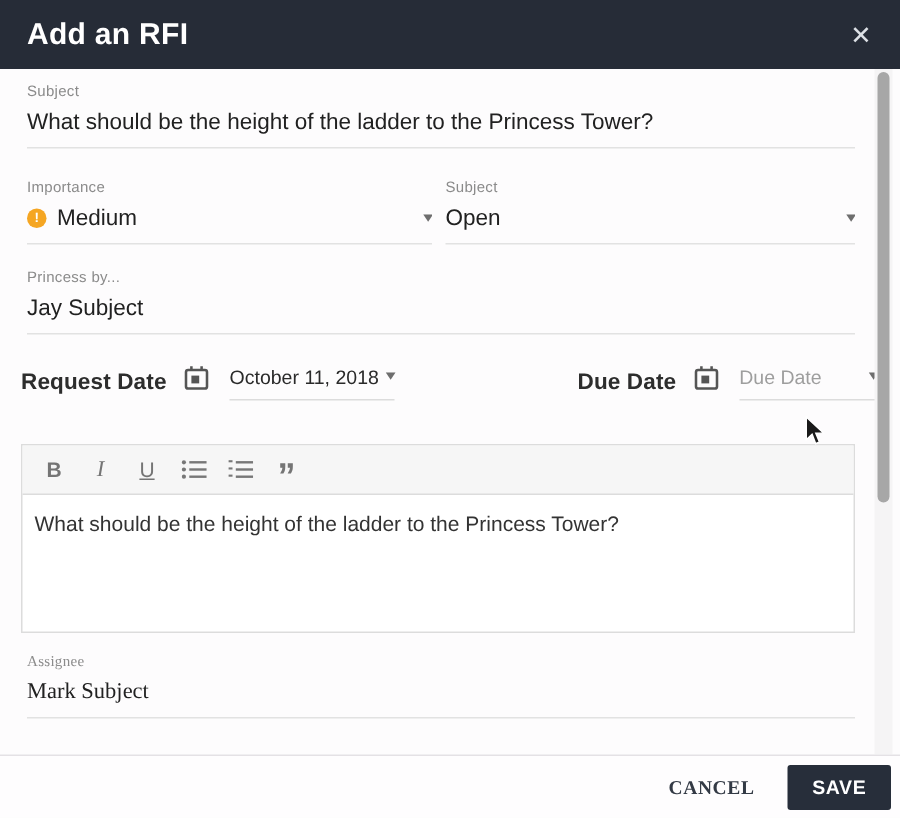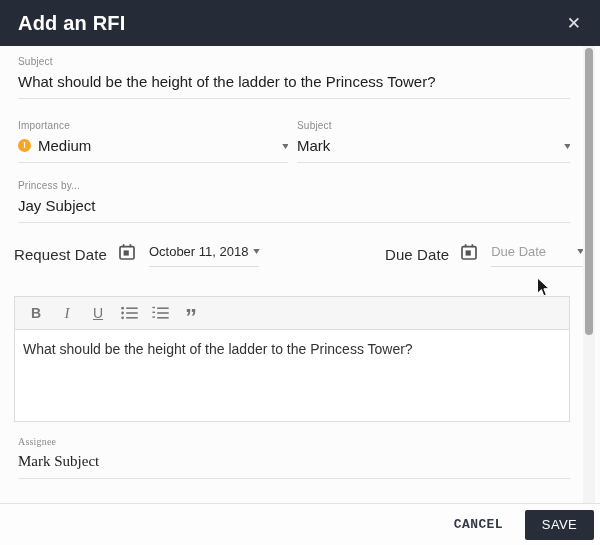--- a/index.html
+++ b/index.html
@@ -36,21 +36,21 @@
   }
   #subject{left:18px;top:56px;width:552px;}
   #importance{left:18px;top:120px;width:270px;}
   #status{left:297px;top:120px;width:273px;}
   #requestedby{left:18px;top:180px;width:552px;}
   #assignee{left:18px;top:436px;width:552px;font-family:Liberation Serif, serif;}
   
   .date-group{position:absolute;top:240px;display:flex;align-items:center;height:28px;}
   #request-date{left:14px;}
   #due-date{left:385px;}
-  .date-label{font-size:15px;font-weight:normal;color:#2d2d2d;letter-spacing:.1px;}
+  .date-label{font-size:15px;font-weight:bold;color:#2d2d2d;letter-spacing:.1px;}
   .cal{margin:0 13px 0 11px;flex:0 0 auto;display:block;}
   .date-select{
     display:flex;align-items:center;border-bottom:1px solid #dcdcdc;
     padding-bottom:7px;margin-top:2px;
   }
   #request-date .date-select{width:110px;}
   #due-date .date-select{width:92px;}
   .date-value{font-size:13px;color:#2a2a2a;white-space:nowrap;}
   .date-value.placeholder{color:#9e9e9e;}
   
@@ -71,26 +71,26 @@
   .tbtn.u{text-decoration:underline;}
   .tbtn.q{font-size:24px;font-weight:bold;line-height:0;padding-top:10px;color:#757575;}
   .editor-body{padding:11px 8px;font-size:14px;color:#333333;}
   
   .footer{
     position:absolute;left:0;right:0;bottom:0;height:42px;background:#fefdfe;
     border-top:1px solid #e4e1e5;display:flex;align-items:center;
     justify-content:flex-end;padding-right:6px;box-sizing:border-box;z-index:6;
   }
   .cancel-btn{
-    background:none;border:none;font-family:Liberation Mono, monospace;font-size:13px;font-weight:bold;
+    background:none;border:none;font-family:Liberation Serif, serif;font-size:13px;font-weight:bold;
     letter-spacing:.4px;color:#333a45;margin-right:18px;cursor:pointer;padding:6px 4px;
   }
   .save-btn{
     width:69px;height:30px;background:#272e3a;color:#ffffff;border:none;border-radius:2px;
-    font-family:inherit;font-size:13px;font-weight:normal;letter-spacing:.4px;cursor:pointer;
+    font-family:inherit;font-size:13px;font-weight:bold;letter-spacing:.4px;cursor:pointer;
   }
   
   .sb-track{position:absolute;right:5px;top:46px;bottom:42px;width:12px;background:#f5f4f5;z-index:4;}
   .sb-thumb{position:absolute;left:2px;top:2px;width:8px;height:287px;background:#a7a7a7;border-radius:4px;}
   
   #cursor{position:absolute;left:536px;top:277px;z-index:9;pointer-events:none;}
 </style>
 </head>
 <body>
 
@@ -111,21 +111,21 @@
     <div class="fvalue select">
       <span class="imp-icon">!</span>
       <span>Medium</span>
       <span class="arrow">▾</span>
     </div>
   </div>
 
   <div class="group" id="status">
     <span class="flabel">Subject</span>
     <div class="fvalue select">
-      <span>Mark</span>
+      <span>Open</span>
       <span class="arrow">▾</span>
     </div>
   </div>
 
   <div class="group" id="requestedby">
     <span class="flabel">Princess by...</span>
     <div class="fvalue">Jay Subject</div>
   </div>
 
   <div class="date-group" id="request-date">

